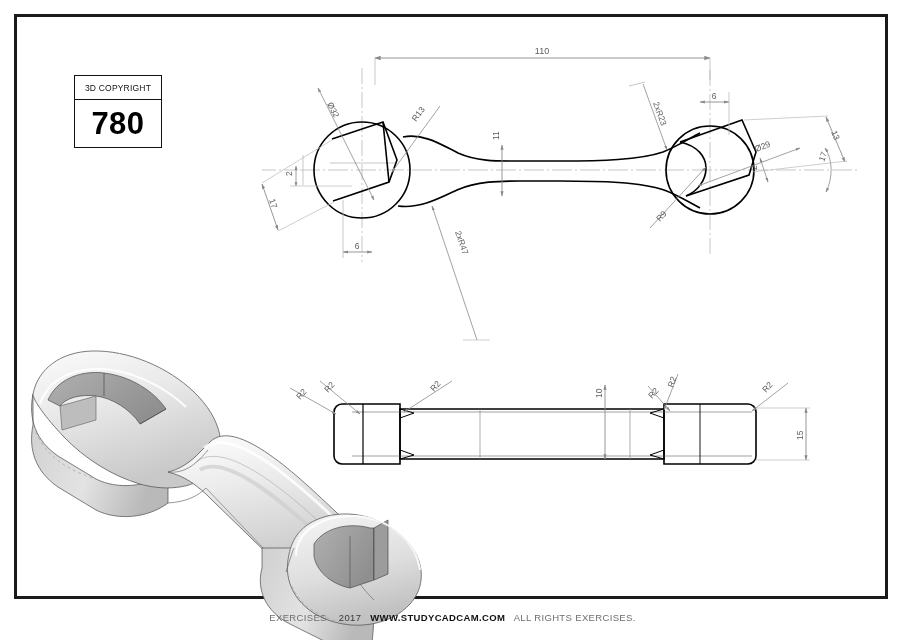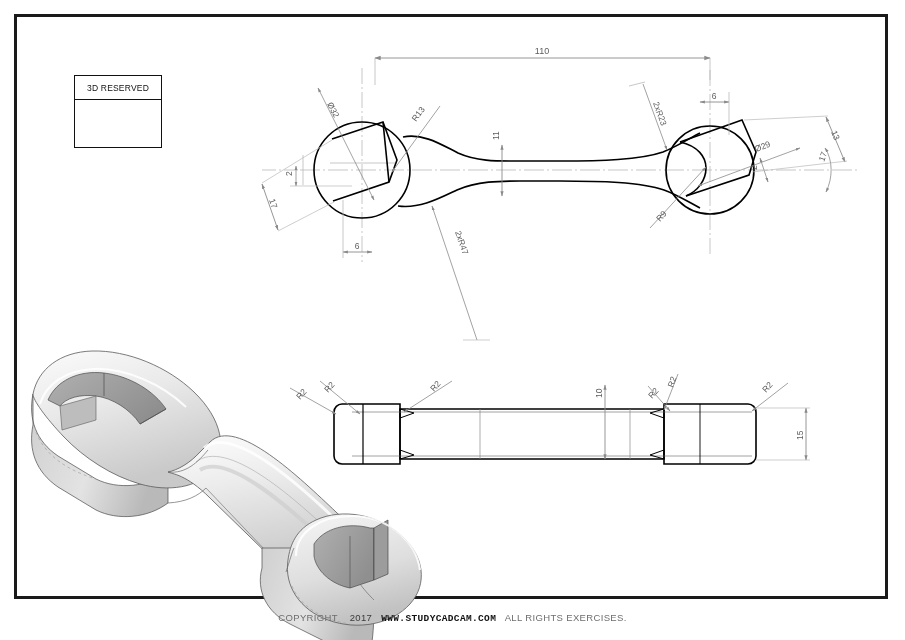--- a/index.html
+++ b/index.html
@@ -5,21 +5,21 @@
   html,body{margin:0;padding:0;background:#ffffff;}
   body{width:905px;height:640px;overflow:hidden;font-family:"Liberation Sans",sans-serif;}
   #sheet{position:relative;width:730px;height:640px;background:#ffffff;border-radius:8px;}
   #frame{position:absolute;left:14px;top:14px;width:874px;height:585px;border:3px solid #1a1a1a;box-sizing:border-box;}
   #titleblock{position:absolute;left:74px;top:75px;width:88px;height:73px;border:1.6px solid #111;background:#fff;box-sizing:border-box;}
   #tb-top{height:24px;border-bottom:1.6px solid #111;display:flex;align-items:center;justify-content:center;box-sizing:border-box;}
   #tb-top span{font-size:8.5px;letter-spacing:.2px;color:#111;}
   #tb-num{height:47px;display:flex;align-items:center;justify-content:center;}
   #tb-num span{font-size:31px;font-weight:bold;color:#000;letter-spacing:.5px;line-height:1;}
   #footer{position:absolute;left:0;top:612px;width:905px;text-align:center;font-size:9.5px;color:#6e6e6e;letter-spacing:.35px;}
-  #footer b{color:#111;font-weight:bold;font-family:Liberation Mono, monospace;}
+  #footer b{color:#111;font-weight:bold;}
   #footer .yr{color:#3a3a3a;}
   svg{position:absolute;left:0;top:0;}
   text{font-family:"Liberation Sans",sans-serif;fill:#5d5d5d;}
 </style>
 </head>
 <body>
 
 <div id="sheet">
 
   <div id="frame"></div>
@@ -303,26 +303,29 @@
 
       <path d="M292,586 C 300,606 322,620 350,624" fill="none" stroke="#9a9a9a" stroke-width="0.6" stroke-dasharray="3,3"></path>
 
       <path d="M286,572 C 290,560 292,552 294,548" fill="none" stroke="#6a6a6a" stroke-width="0.7"></path>
       <path d="M360,584 C 366,592 370,596 374,600" fill="none" stroke="#6a6a6a" stroke-width="0.7"></path>
     </g>
   </svg>
 
   <div id="titleblock">
     <div id="tb-top">
-      <span>3D RESERVED</span>
+      <span>3D COPYRIGHT</span>
+    </div>
+    <div id="tb-num">
+      <span>780</span>
     </div>
   </div>
 
   <div id="footer">
-    <span>COPYRIGHT</span>
+    <span>EXERCISES</span>
     &nbsp;&nbsp;
     <span class="yr">2017</span>
     &nbsp;
     <b>WWW.STUDYCADCAM.COM</b>
     &nbsp;
     <span>ALL RIGHTS EXERCISES.</span>
   </div>
 
 </div>
 

